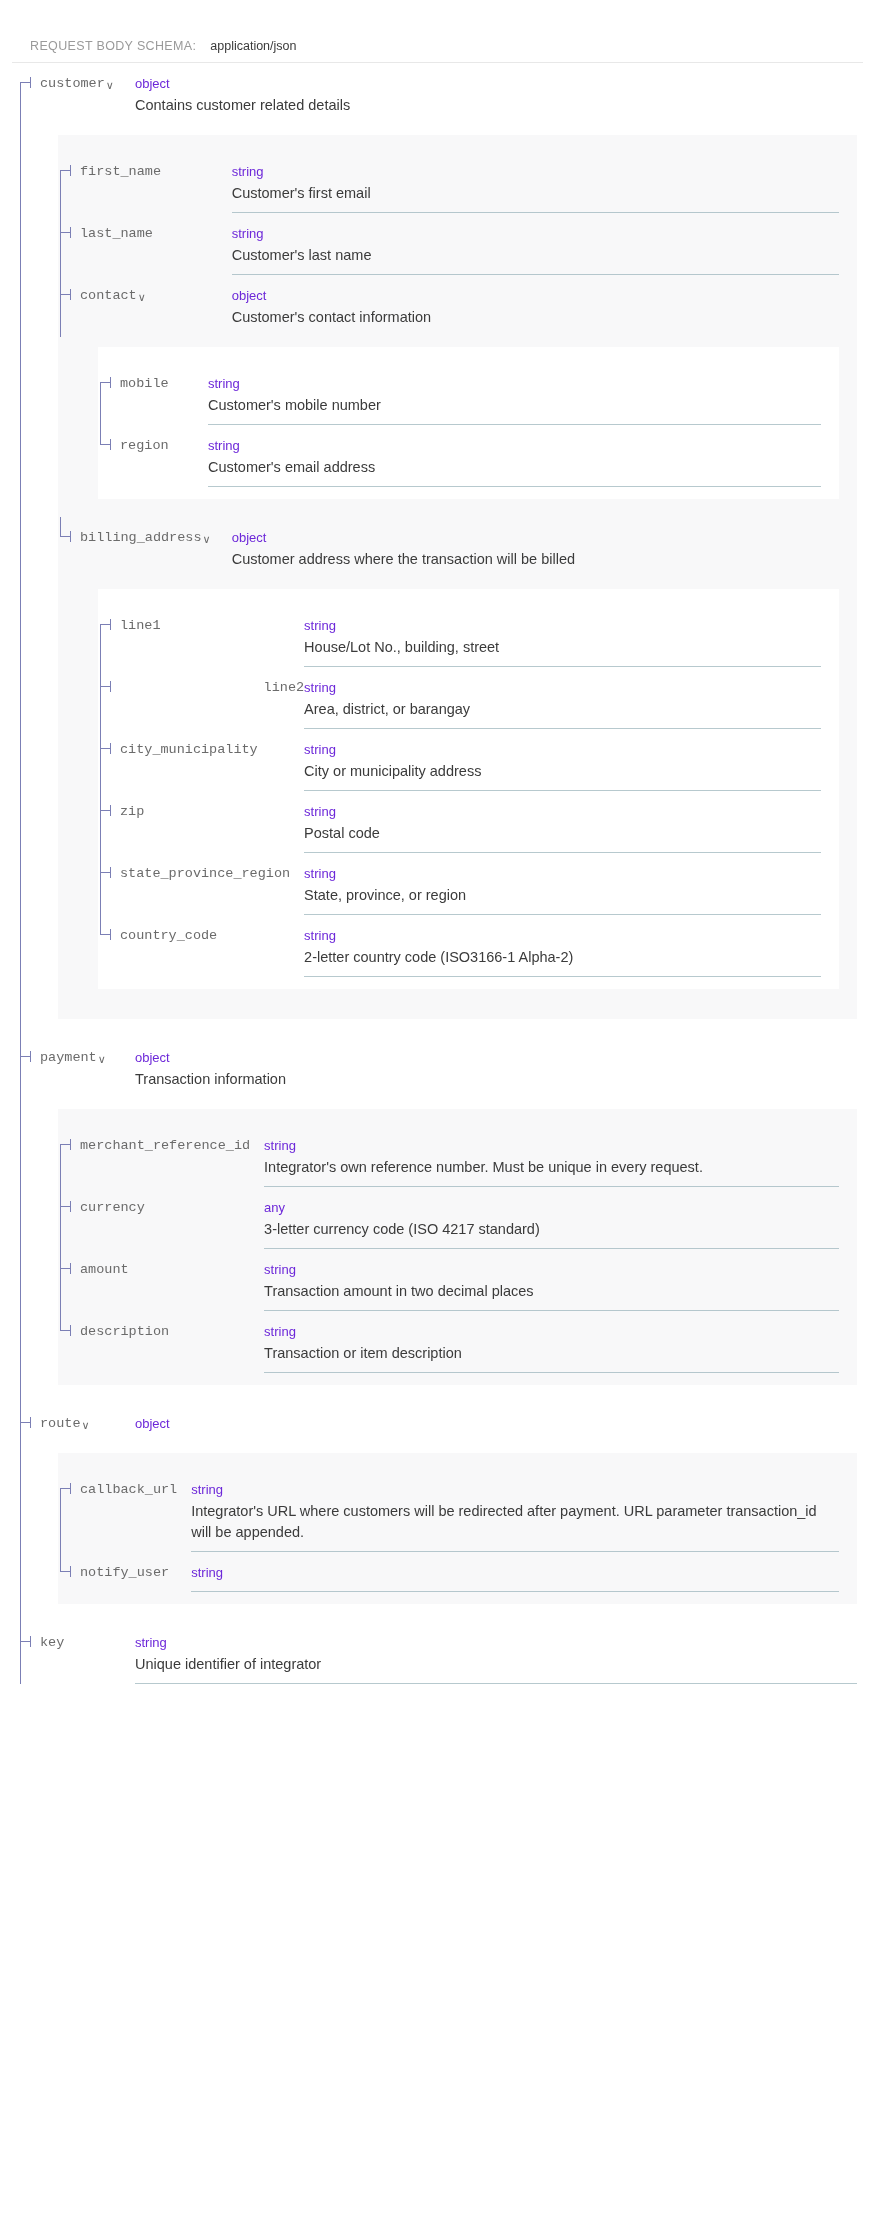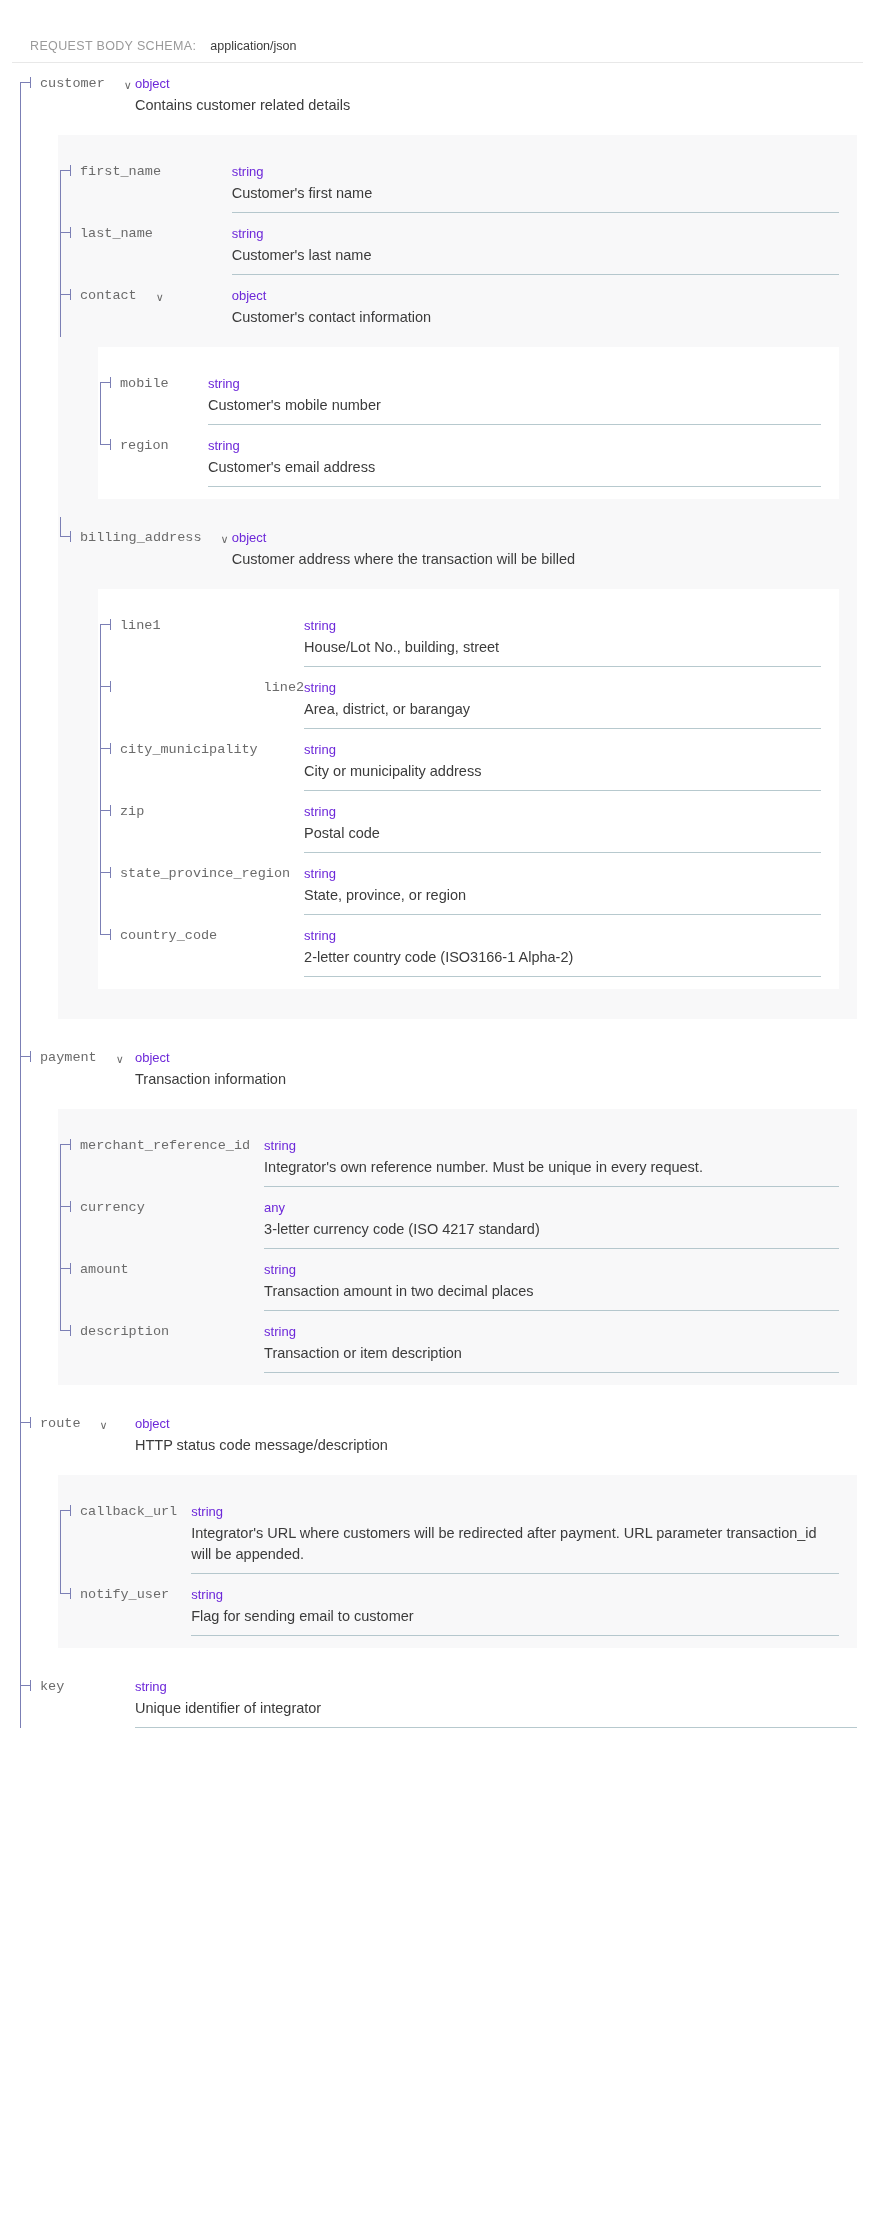--- a/index.html
+++ b/index.html
@@ -111,21 +111,21 @@
   
   .fname {
     font-family: "Liberation Mono", "DejaVu Sans Mono", monospace;
     font-size: 13.5px;
     color: #6b6b6b;
     line-height: 20px;
     padding-left: 22px;
     white-space: nowrap;
     display: flex;
     align-items: center;
-    gap: 19px;
+    gap: 1px;
   }
   .fname .caret {
     display: inline-block;
     font-size: 11px;
     color: #6b6b6b;
     line-height: 1;
     transform: translateY(1px);
     font-family: "Liberation Sans", sans-serif;
   }
 
@@ -215,21 +215,21 @@
                     <div class="connector first">
                       <div class="vline"></div>
                       <div class="tick"></div>
                       <div class="cap"></div>
                     </div>
                     <div class="fname" style="width: 173.7px;">
                       <span>first_name</span>
                     </div>
                     <div class="fdesc">
                       <div class="ftype">string</div>
-                      <div class="ftext">Customer's first name</div>
+                      <div class="ftext">Customer's first email</div>
                     </div>
                   </div>
                 </div>
                 <div class="group">
                   <div class="row has-divider" style="--divx: 173.7px;">
                     <div class="connector">
                       <div class="vline"></div>
                       <div class="tick"></div>
                       <div class="cap"></div>
                     </div>
@@ -513,21 +513,20 @@
                 <div class="vline"></div>
                 <div class="tick"></div>
                 <div class="cap"></div>
               </div>
               <div class="fname" style="width: 117px;">
                 <span>route</span>
                 <span class="caret">∨</span>
               </div>
               <div class="fdesc">
                 <div class="ftype">object</div>
-                <div class="ftext">HTTP status code message/description</div>
               </div>
             </div>
             <div class="spacer-sm"></div>
             <div class="block shade-a">
               <div class="children">
                 <div class="group">
                   <div class="row has-divider" style="--divx: 133.2px;">
                     <div class="connector first">
                       <div class="vline"></div>
                       <div class="tick"></div>
@@ -547,21 +546,20 @@
                     <div class="connector last">
                       <div class="vline"></div>
                       <div class="tick"></div>
                       <div class="cap"></div>
                     </div>
                     <div class="fname" style="width: 133.2px;">
                       <span>notify_user</span>
                     </div>
                     <div class="fdesc">
                       <div class="ftype">string</div>
-                      <div class="ftext">Flag for sending email to customer</div>
                     </div>
                   </div>
                 </div>
               </div>
             </div>
             <div class="spacer-md"></div>
           </div>
           <div class="group">
             <div class="row has-divider" style="--divx: 117px;">
               <div class="connector last">

